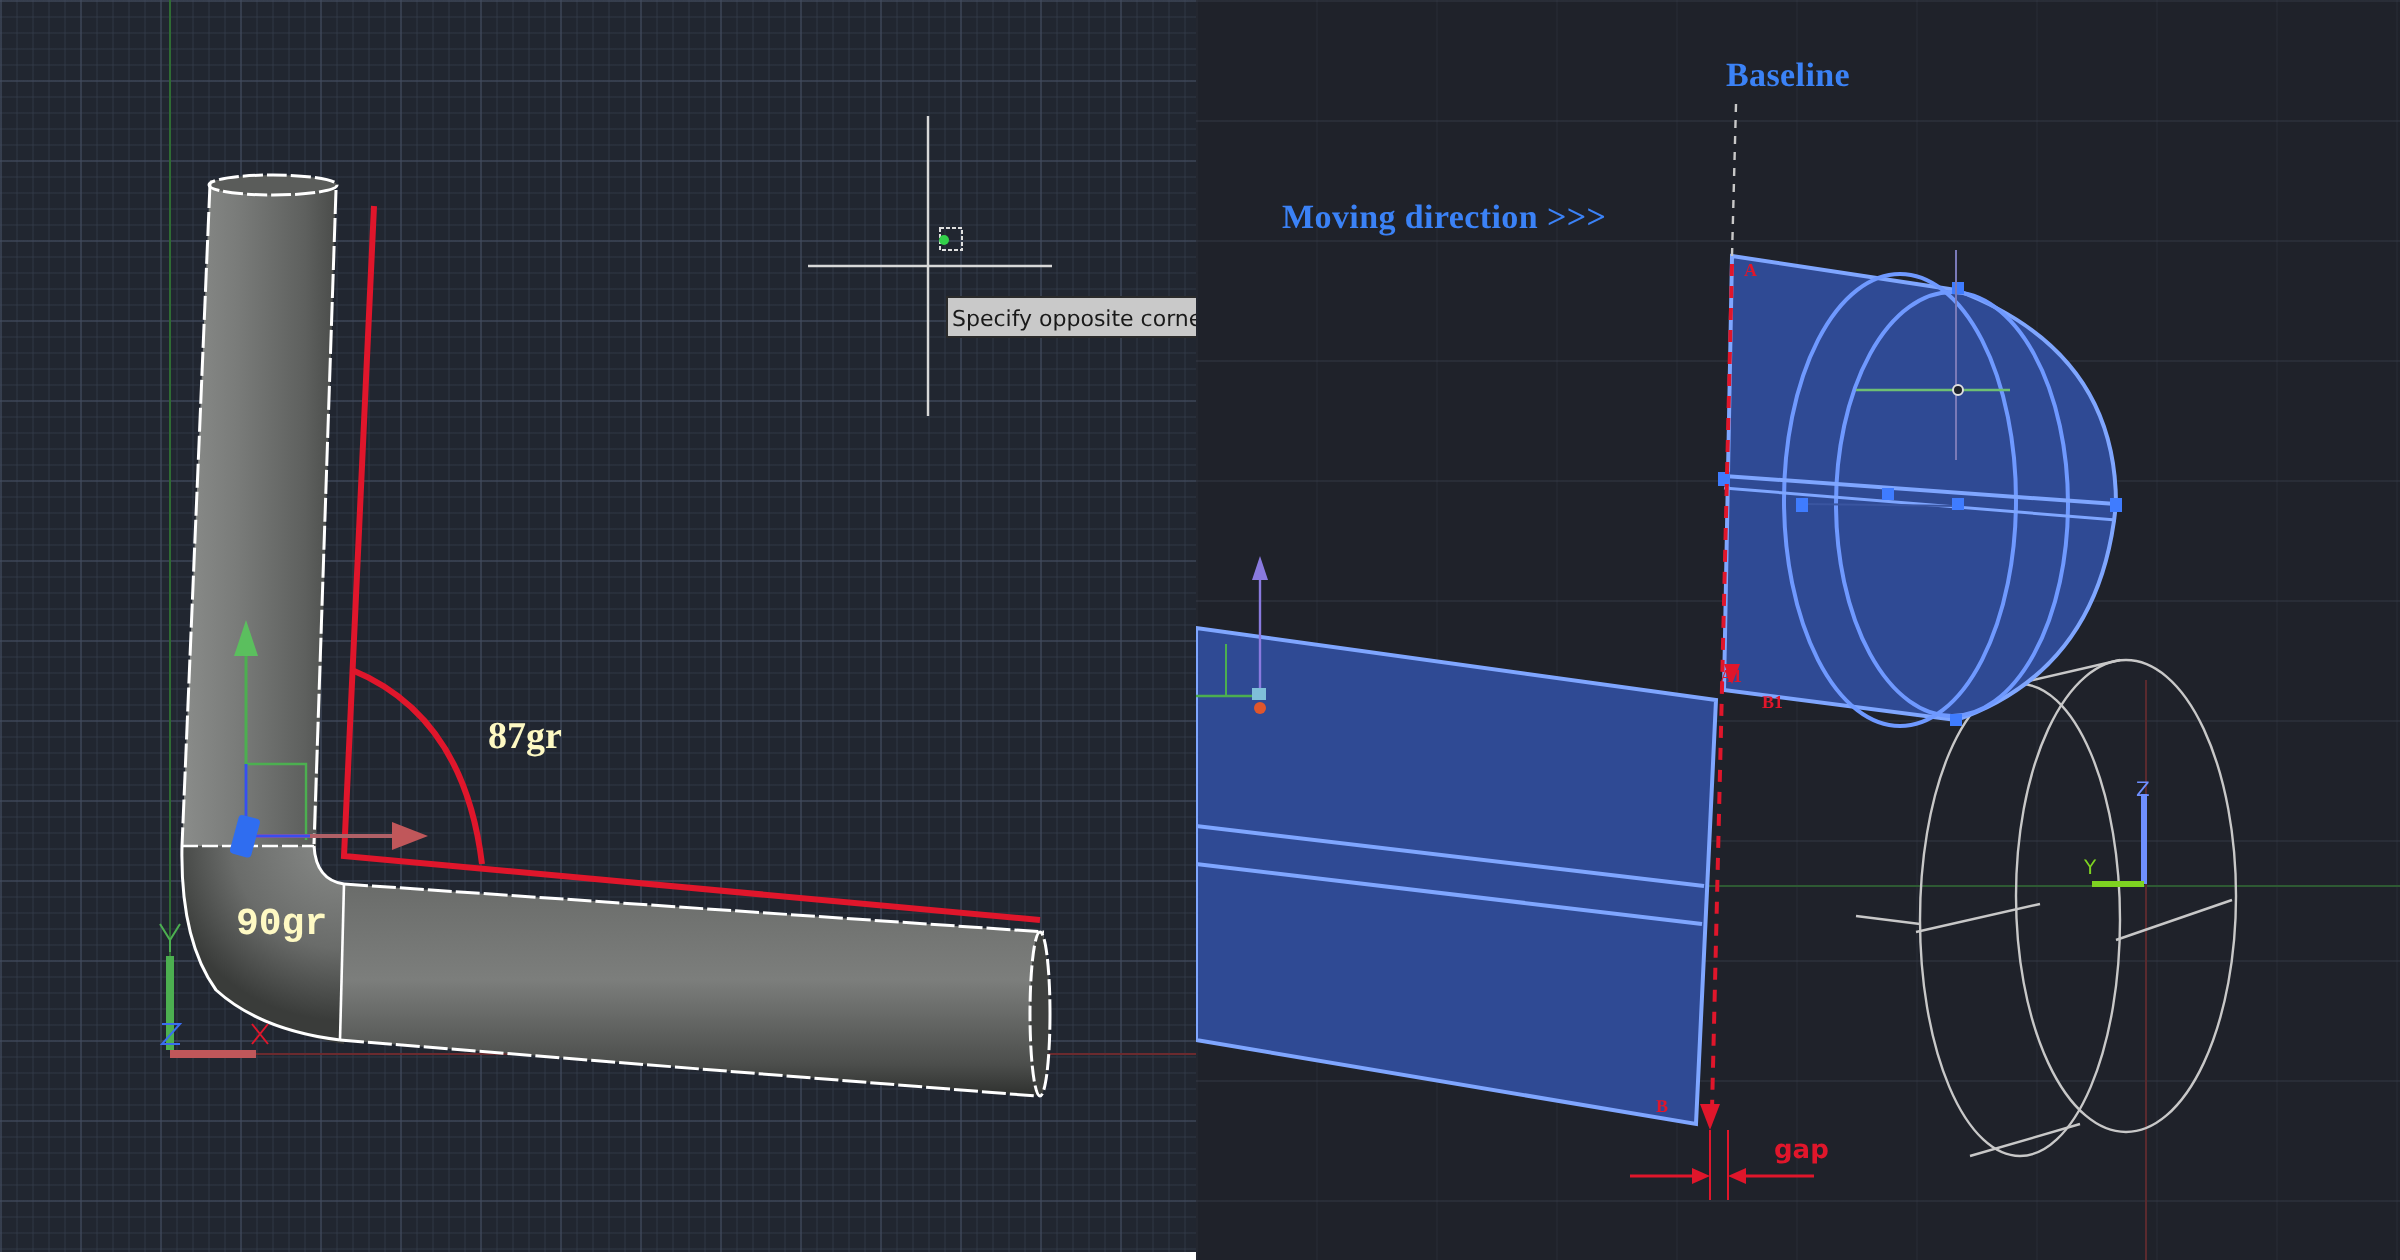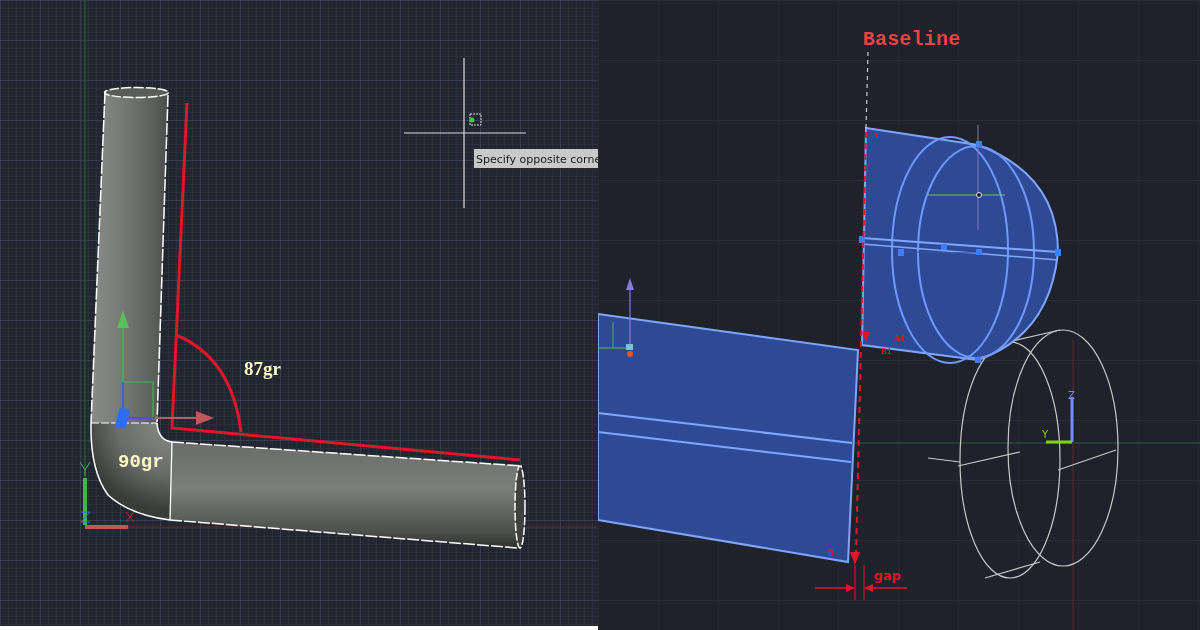--- a/index.html
+++ b/index.html
@@ -15,23 +15,23 @@
       linear-gradient(to bottom, rgba(55,62,78,0.35) 1px, transparent 1px);
     background-size:40px 40px,40px 40px,8px 8px,8px 8px;}
   .grid-right{position:absolute;inset:0;
     background-image:
       linear-gradient(to bottom, rgba(60,66,80,0.35) 1px, transparent 1px),
       linear-gradient(to right, rgba(50,56,68,0.25) 1px, transparent 1px);
     background-size:60px 60px,60px 60px;}
   svg{position:absolute;left:0;top:0;}
   .tooltip{position:absolute;left:473px;top:148px;height:21px;width:127px;background:#c9c9c9;border:1px solid #2a2a2a;color:#1a1a1a;font-family:"DejaVu Sans",sans-serif;font-size:11px;line-height:21px;padding-left:2px;white-space:nowrap;overflow:hidden;box-sizing:border-box;}
   .angle-label{position:absolute;color:#fef9c3;font-family:"Liberation Serif","DejaVu Serif",serif;font-weight:bold;font-size:19px;}
-  .annot{position:absolute;color:#ef4444;font-family:Liberation Mono, monospace;font-weight:bold;font-size:20px;white-space:nowrap;letter-spacing:0.2px;}
+  .annot{position:absolute;color:#3b82f6;font-family:Liberation Serif, serif;font-weight:bold;font-size:17px;white-space:nowrap;letter-spacing:0.2px;}
   .pt-label{position:absolute;color:#e0162b;font-family:"Liberation Serif",serif;font-size:9px;font-weight:bold;}
-  .gap-label{position:absolute;color:#e0162b;font-family:"DejaVu Sans",sans-serif;font-size:13px;font-weight:bold;}
+  .gap-label{position:absolute;color:#e0162b;font-family:"DejaVu Sans",sans-serif;font-size:13px;font-weight:bold;margin-left:13px;}
   .axis-letter{position:absolute;font-family:"DejaVu Sans",sans-serif;font-size:10px;}
 </style>
 </head>
 <body>
 
 <div id="left-panel" class="panel">
   <div class="grid-left"></div>
   <svg width="600" height="626" viewBox="0 0 600 626">
     <defs>
       <linearGradient id="pipeV" x1="0" x2="1" y1="0" y2="0">
@@ -160,20 +160,21 @@
     <line x1="613" y1="322" x2="613" y2="348" stroke="#4caf50" stroke-width="1"></line>
     <line x1="598" y1="348" x2="630" y2="348" stroke="#4caf50" stroke-width="1.2"></line>
     <rect x="626" y="344" width="7" height="6" fill="#7fbfd8"></rect>
     <circle cx="630" cy="354" r="3" fill="#e0562b"></circle>
 
     <line x1="1072" y1="397" x2="1072" y2="442" stroke="#6e8fff" stroke-width="3"></line>
     <line x1="1046" y1="442" x2="1072" y2="442" stroke="#7ed321" stroke-width="3"></line>
   </svg>
 
   <div class="annot" style="left:265px;top:28px;">Baseline</div>
+  <div class="annot" style="left:43px;top:99px;">Moving direction &gt;&gt;&gt;</div>
   <div class="gap-label" style="left:276px;top:568px;">gap</div>
   <div class="pt-label" style="left:274px;top:130px;">A</div>
-  <div class="pt-label" style="left:296px;top:333px;">A1</div>
+  <div class="pt-label" style="left:262px;top:333px;">A1</div>
   <div class="pt-label" style="left:243px;top:346px;padding-left:40px;">B1</div>
   <div class="pt-label" style="left:230px;top:548px;">B</div>
   <div class="axis-letter" style="left:470px;top:390px;color:#6e8fff;">Z</div>
   <div class="axis-letter" style="left:444px;top:429px;color:#7ed321;">Y</div>
 </div>
 
 </body></html>

